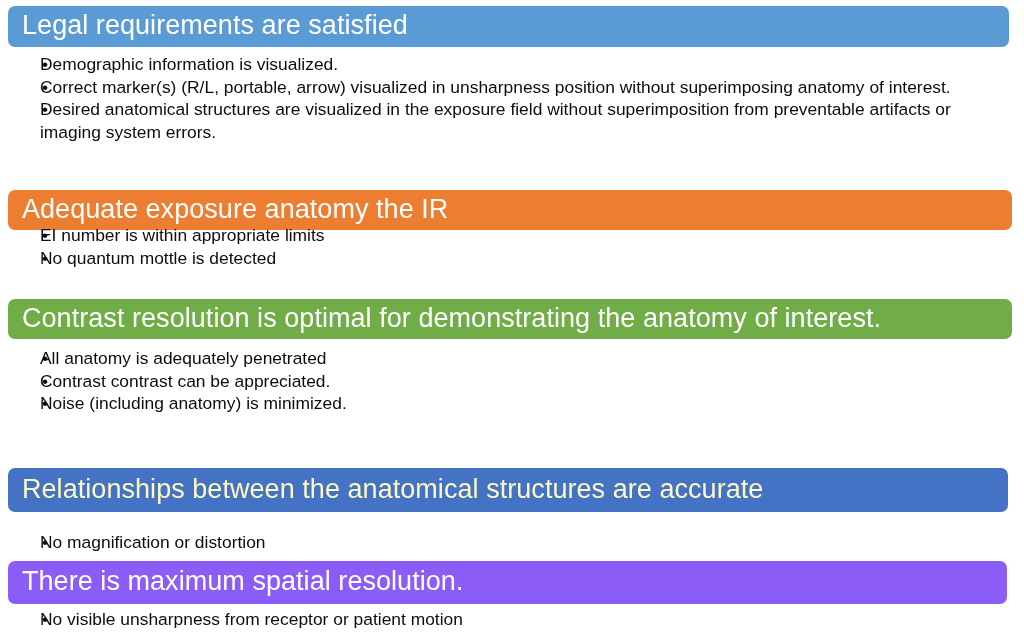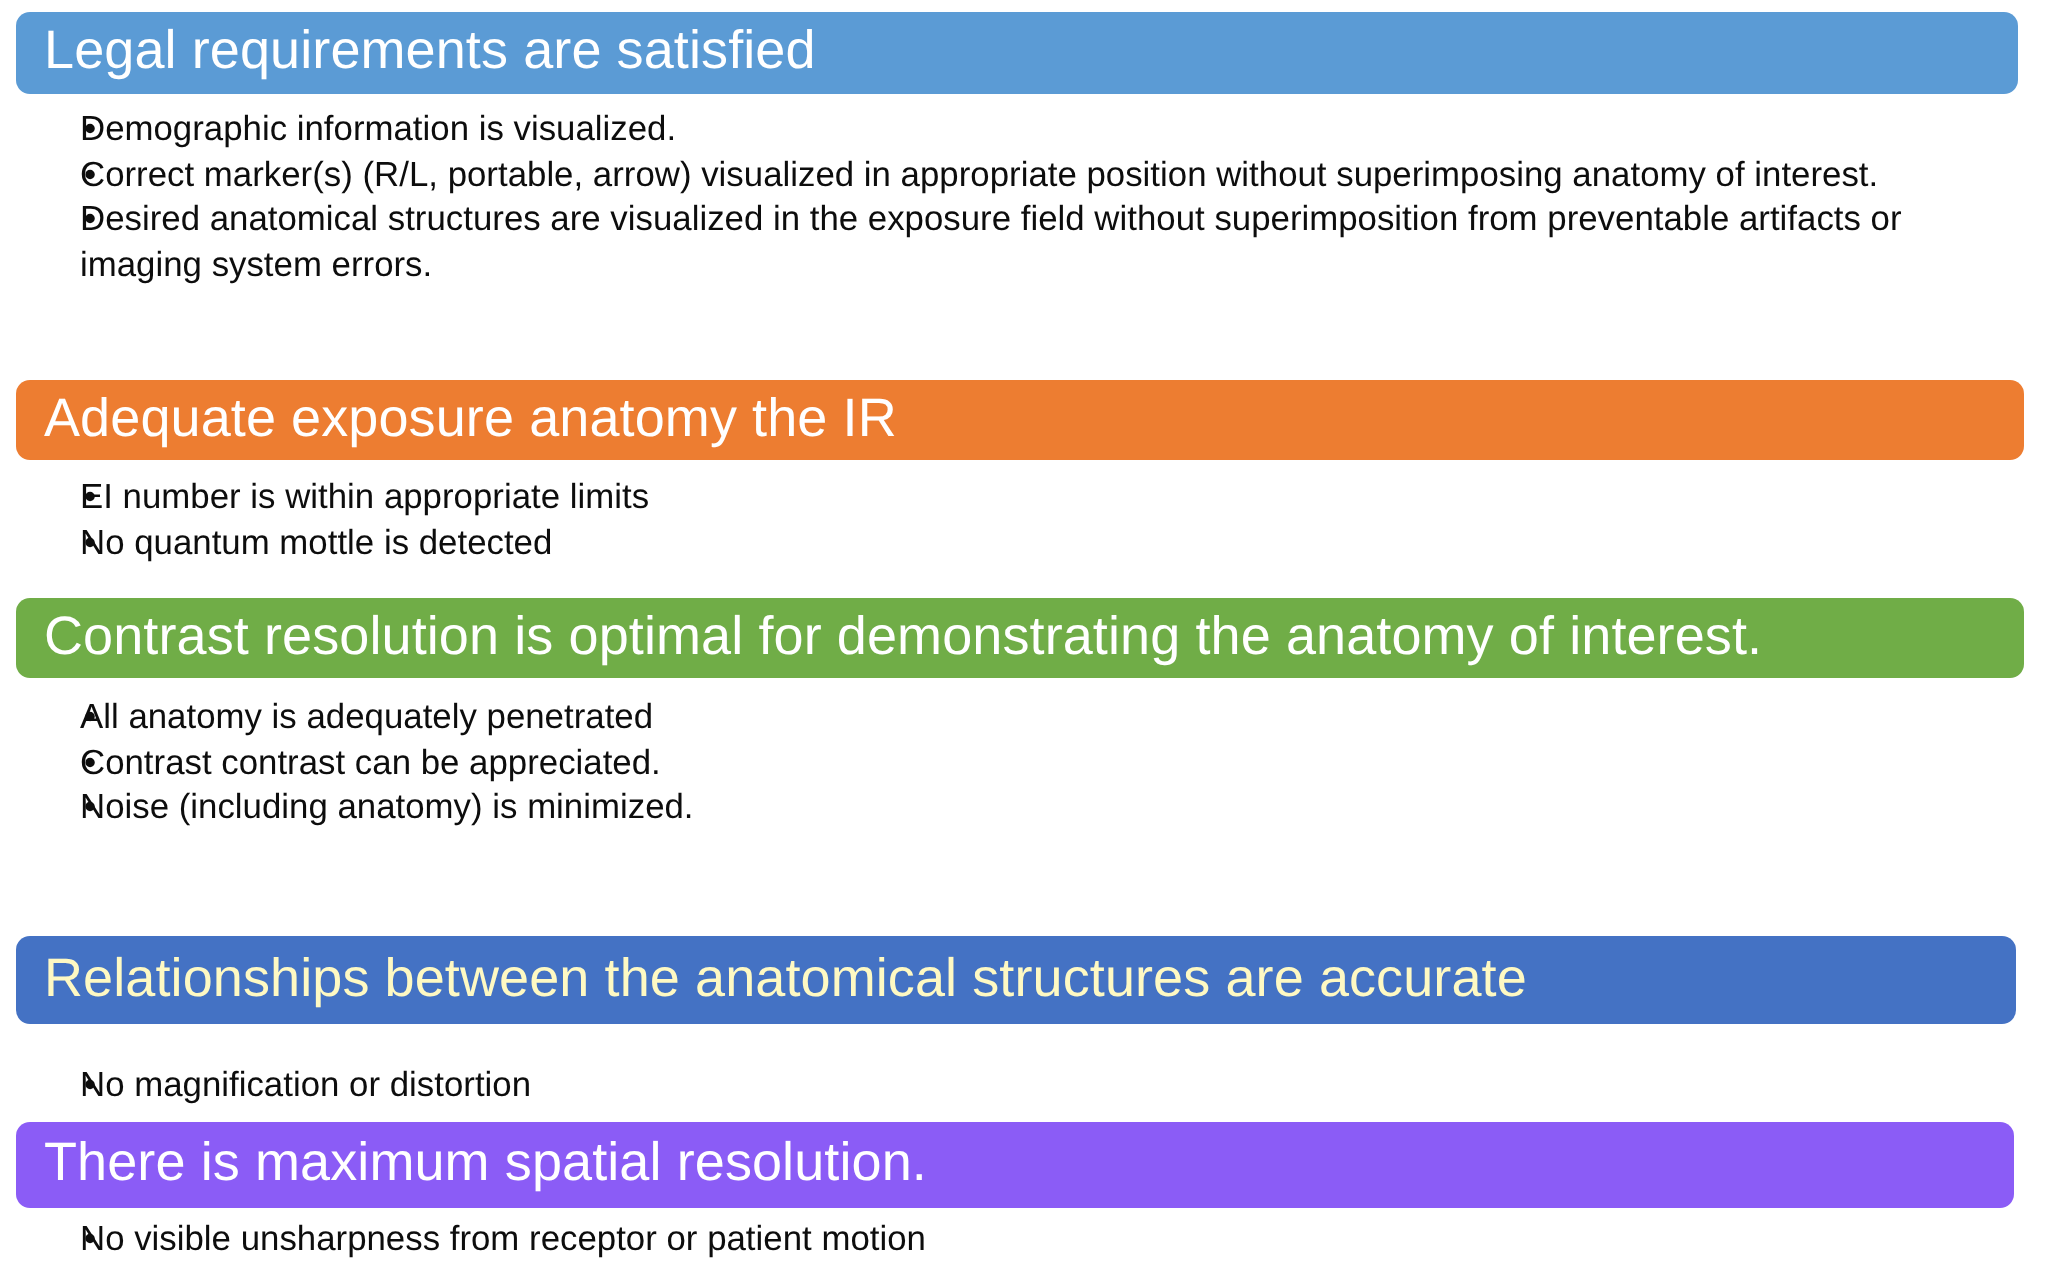--- a/index.html
+++ b/index.html
@@ -76,29 +76,29 @@
 <body>
 
 <div class="slide">
   <div id="sections-root">
       <div class="section">
         <div class="banner" style="top: 6px; height: 41px; width: 1001px; background: rgb(91, 155, 213); color: rgb(255, 255, 255);">
           <span class="banner-text">Legal requirements are satisfied</span>
         </div>
         <ul class="bullets" style="top: 53px;">
           <li class="bullet">Demographic information is visualized.</li>
-          <li class="bullet">Correct marker(s) (R/L, portable, arrow) visualized in appropriate position without superimposing anatomy of interest.</li>
+          <li class="bullet">Correct marker(s) (R/L, portable, arrow) visualized in unsharpness position without superimposing anatomy of interest.</li>
           <li class="bullet">Desired anatomical structures are visualized in the exposure field without superimposition from preventable artifacts or imaging system errors.</li>
         </ul>
       </div>
       <div class="section">
         <div class="banner" style="top: 190px; height: 40px; width: 1004px; background: rgb(237, 125, 49); color: rgb(255, 255, 255);">
           <span class="banner-text">Adequate exposure anatomy the IR</span>
         </div>
-        <ul class="bullets" style="top: 237px;">
+        <ul class="bullets" style="top: 224px;">
           <li class="bullet">EI number is within appropriate limits</li>
           <li class="bullet">No quantum mottle is detected</li>
         </ul>
       </div>
       <div class="section">
         <div class="banner" style="top: 299px; height: 40px; width: 1004px; background: rgb(112, 173, 71); color: rgb(255, 255, 255);">
           <span class="banner-text">Contrast resolution is optimal for demonstrating the anatomy of interest.</span>
         </div>
         <ul class="bullets" style="top: 347px;">
           <li class="bullet">All anatomy is adequately penetrated</li>

